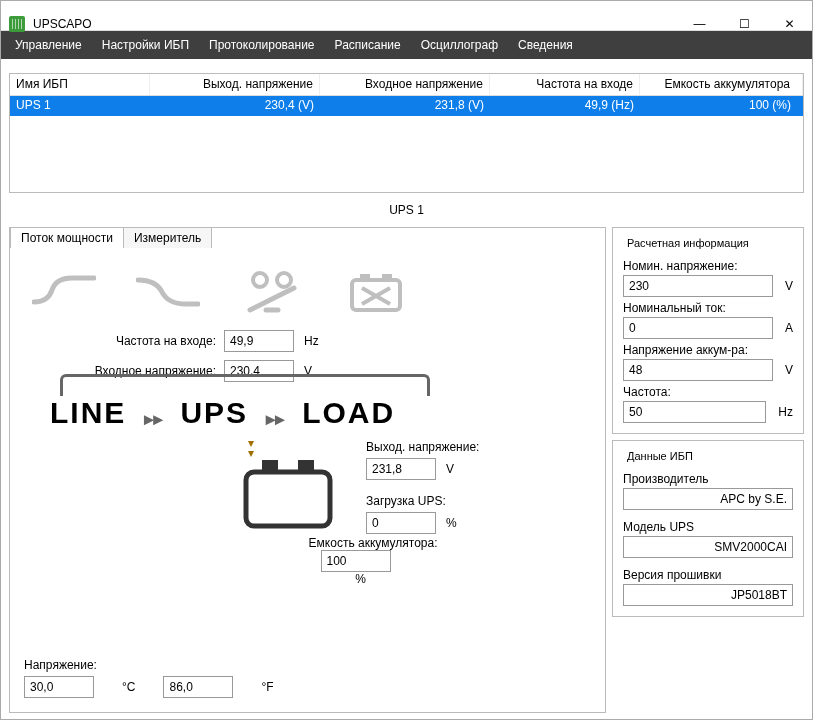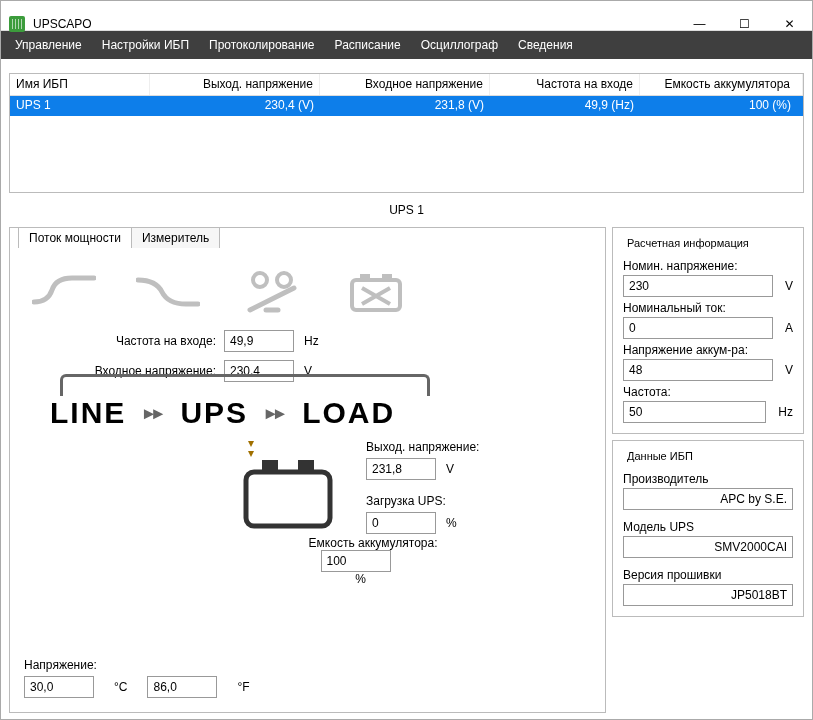--- a/index.html
+++ b/index.html
@@ -17,44 +17,44 @@
   .grid { border: 1px solid #bbb; height: 120px; background: #fff; margin-top: 8px; }
   .grid-head { display: flex; height: 22px; border-bottom: 1px solid #ddd; }
   .gh-cell { padding: 3px 6px; font-size: 12px; border-right: 1px solid #eee; }
   .grid-row { display: flex; height: 20px; }
   .gr-cell { padding: 2px 6px; font-size: 12px; }
   .selected { background: #0d7eea; color: #fff; }
   .c1{width:140px;} .c2{width:170px; text-align:right;} .c3{width:170px; text-align:right;} .c4{width:150px; text-align:right;} .c5{flex:1; text-align:right; padding-right:12px;}
   .details-title { text-align: center; padding: 4px 0; }
   .lower { display: flex; gap: 6px; flex: 1; }
   .tabs-panel { flex: 1; border: 1px solid #bbb; position: relative; padding-top: 24px; }
-  .tabs { position: absolute; top: -1px; left: 8px; display: flex; }
+  .tabs { position: absolute; top: -1px; left: 0; display: flex; }
   .tab { border: 1px solid #bbb; border-bottom: none; background: #f6f6f6; padding: 3px 10px; font-size: 12px; margin-right: -1px; position: relative; }
   .tab.active { background: #fff; z-index: 2; }
   .tab-body { padding: 10px 14px; height: 100%; position: relative; }
   .icon-row { display: flex; gap: 40px; margin: 6px 0 14px 8px; }
   .icon-box { width: 64px; height: 48px; display:flex; align-items:center; justify-content:center; }
   .flow-fields { margin-left: 40px; }
   .field-row { display: flex; align-items: center; margin-bottom: 8px; }
   .field-lbl { width: 160px; text-align: right; padding-right: 8px; }
   .field-val { width: 70px; border: 1px solid #999; padding: 3px 5px; background:#fff; }
   .field-unit { margin-left: 10px; }
   .flow-diagram { margin: 14px 0 8px 26px; position: relative; }
-  .flow-line { display:flex; align-items:center; gap: 18px; font-family: Arial, sans-serif; font-weight: bold; font-size: 30px; letter-spacing: 2px; }
+  .flow-line { display:flex; align-items:flex-end; gap: 18px; font-family: Arial, sans-serif; font-weight: bold; font-size: 30px; letter-spacing: 2px; }
   .arrow-sm { font-size: 18px; color:#666; letter-spacing:0; }
   .bracket { position:absolute; top:-22px; left:10px; width: 370px; height:22px; border:3px solid #666; border-bottom:none; border-radius: 6px 6px 0 0;}
   .battery-area { display:flex; align-items:flex-start; gap: 30px; margin-left: 150px; margin-top: 6px;}
   .down-arrows { width:14px; text-align:center; color:#a07000; font-size:12px; line-height:10px; margin-left: 44px; margin-top:2px; position:absolute;}
   .battery-icon { width: 96px; height: 74px; margin-left: 40px; margin-top: 22px;}
   .out-block { display:flex; flex-direction:column; gap:8px; margin-top:4px;}
   .cap-row { display:flex; align-items:center; margin-top: 2px; margin-left: 70px; flex-direction: column; }
   .cap-row .field-lbl{ width:180px;}
   .temp-row { position:absolute; bottom: 14px; left: 14px; }
   .temp-row .label{margin-bottom:4px; display:block;}
-  .temp-vals { display:flex; align-items:center; gap:20px;}
+  .temp-vals { display:flex; align-items:center; gap:28px;}
   .side { width: 192px; display:flex; flex-direction:column; gap:6px; }
   .group { border: 1px solid #bbb; padding: 8px 10px 10px; }
   .group-title { font-size:11px; margin: -14px 0 6px 0; background:#fff; display:inline-block; padding:0 4px; }
   .side-field-lbl { font-size:12px; margin-top:4px; }
   .side-row{display:flex; align-items:center; gap:12px; margin-top:2px;}
   .side-input{ flex:1; border:1px solid #999; padding:3px 5px; font-size:12px;}
   .side-input.ra{text-align:right;}
   svg { display:block; }
 </style>
 </head>

